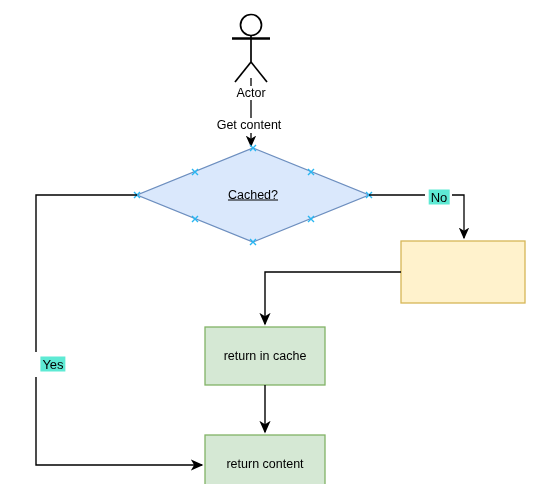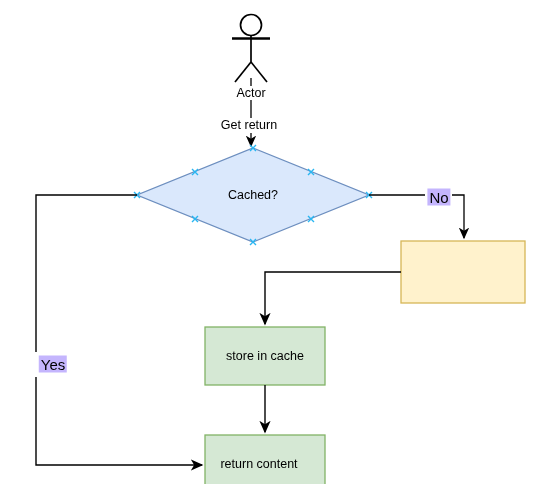--- a/index.html
+++ b/index.html
@@ -29,23 +29,23 @@
     color: #000000;
     text-align: center;
     white-space: nowrap;
     line-height: 1.2;
     transform: translate(-50%, -50%);
     pointer-events: none;
   }
   .edge-label {
     position: absolute;
     font-family: "Liberation Sans", sans-serif;
-    font-size: 15px;
+    font-size: 13px;
     color: #000000;
-    background: #c4b5fd;
+    background: #5eead4;
     padding: 0 2px;
     white-space: nowrap;
     transform: translate(-50%, -50%);
   }
 </style>
 </head>
 <body>
 
 <div id="canvas">
 
@@ -111,26 +111,26 @@
     </g>
 
     <g>
       <path d="M137,195 L36,195 L36,352" fill="none" stroke="#000000" stroke-width="1.4"></path>
       <path d="M36,377 L36,465 L202,465" fill="none" stroke="#000000" stroke-width="1.4" marker-end="url(#arrowBlack)"></path>
     </g>
   </svg>
 
   <div class="node-label" style="left:251px; top:93px;">Actor</div>
 
-  <div class="node-label" style="left:249px; top:125px;">Get return</div>
+  <div class="node-label" style="left:249px; top:125px;">Get content</div>
 
-  <div class="node-label" style="left:253px; top:195px;">Cached?</div>
+  <div class="node-label" style="left:253px; top:195px;text-decoration:underline;">Cached?</div>
 
   <div class="edge-label" style="left:439px; top:197px;">No</div>
 
   <div class="edge-label" style="left:36px; top:364px;margin-left:17px;">Yes</div>
 
 
-  <div class="node-label" style="left:265px; top:356px;">store in cache</div>
+  <div class="node-label" style="left:265px; top:356px;">return in cache</div>
 
-  <div class="node-label" style="left:259px; top:464px;">return content</div>
+  <div class="node-label" style="left:265px; top:464px;">return content</div>
 
 </div>
 
 </body></html>

